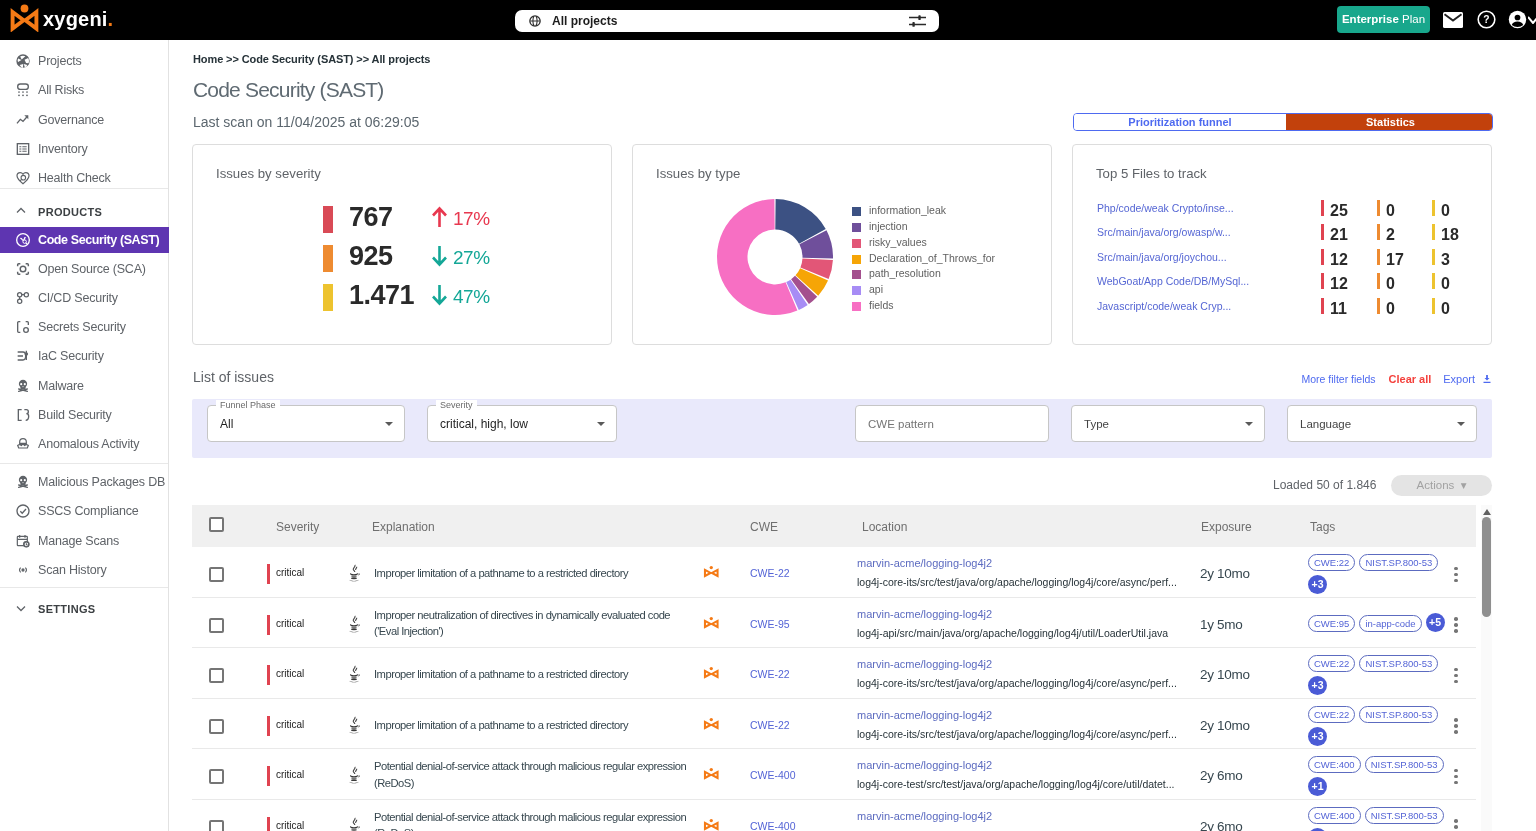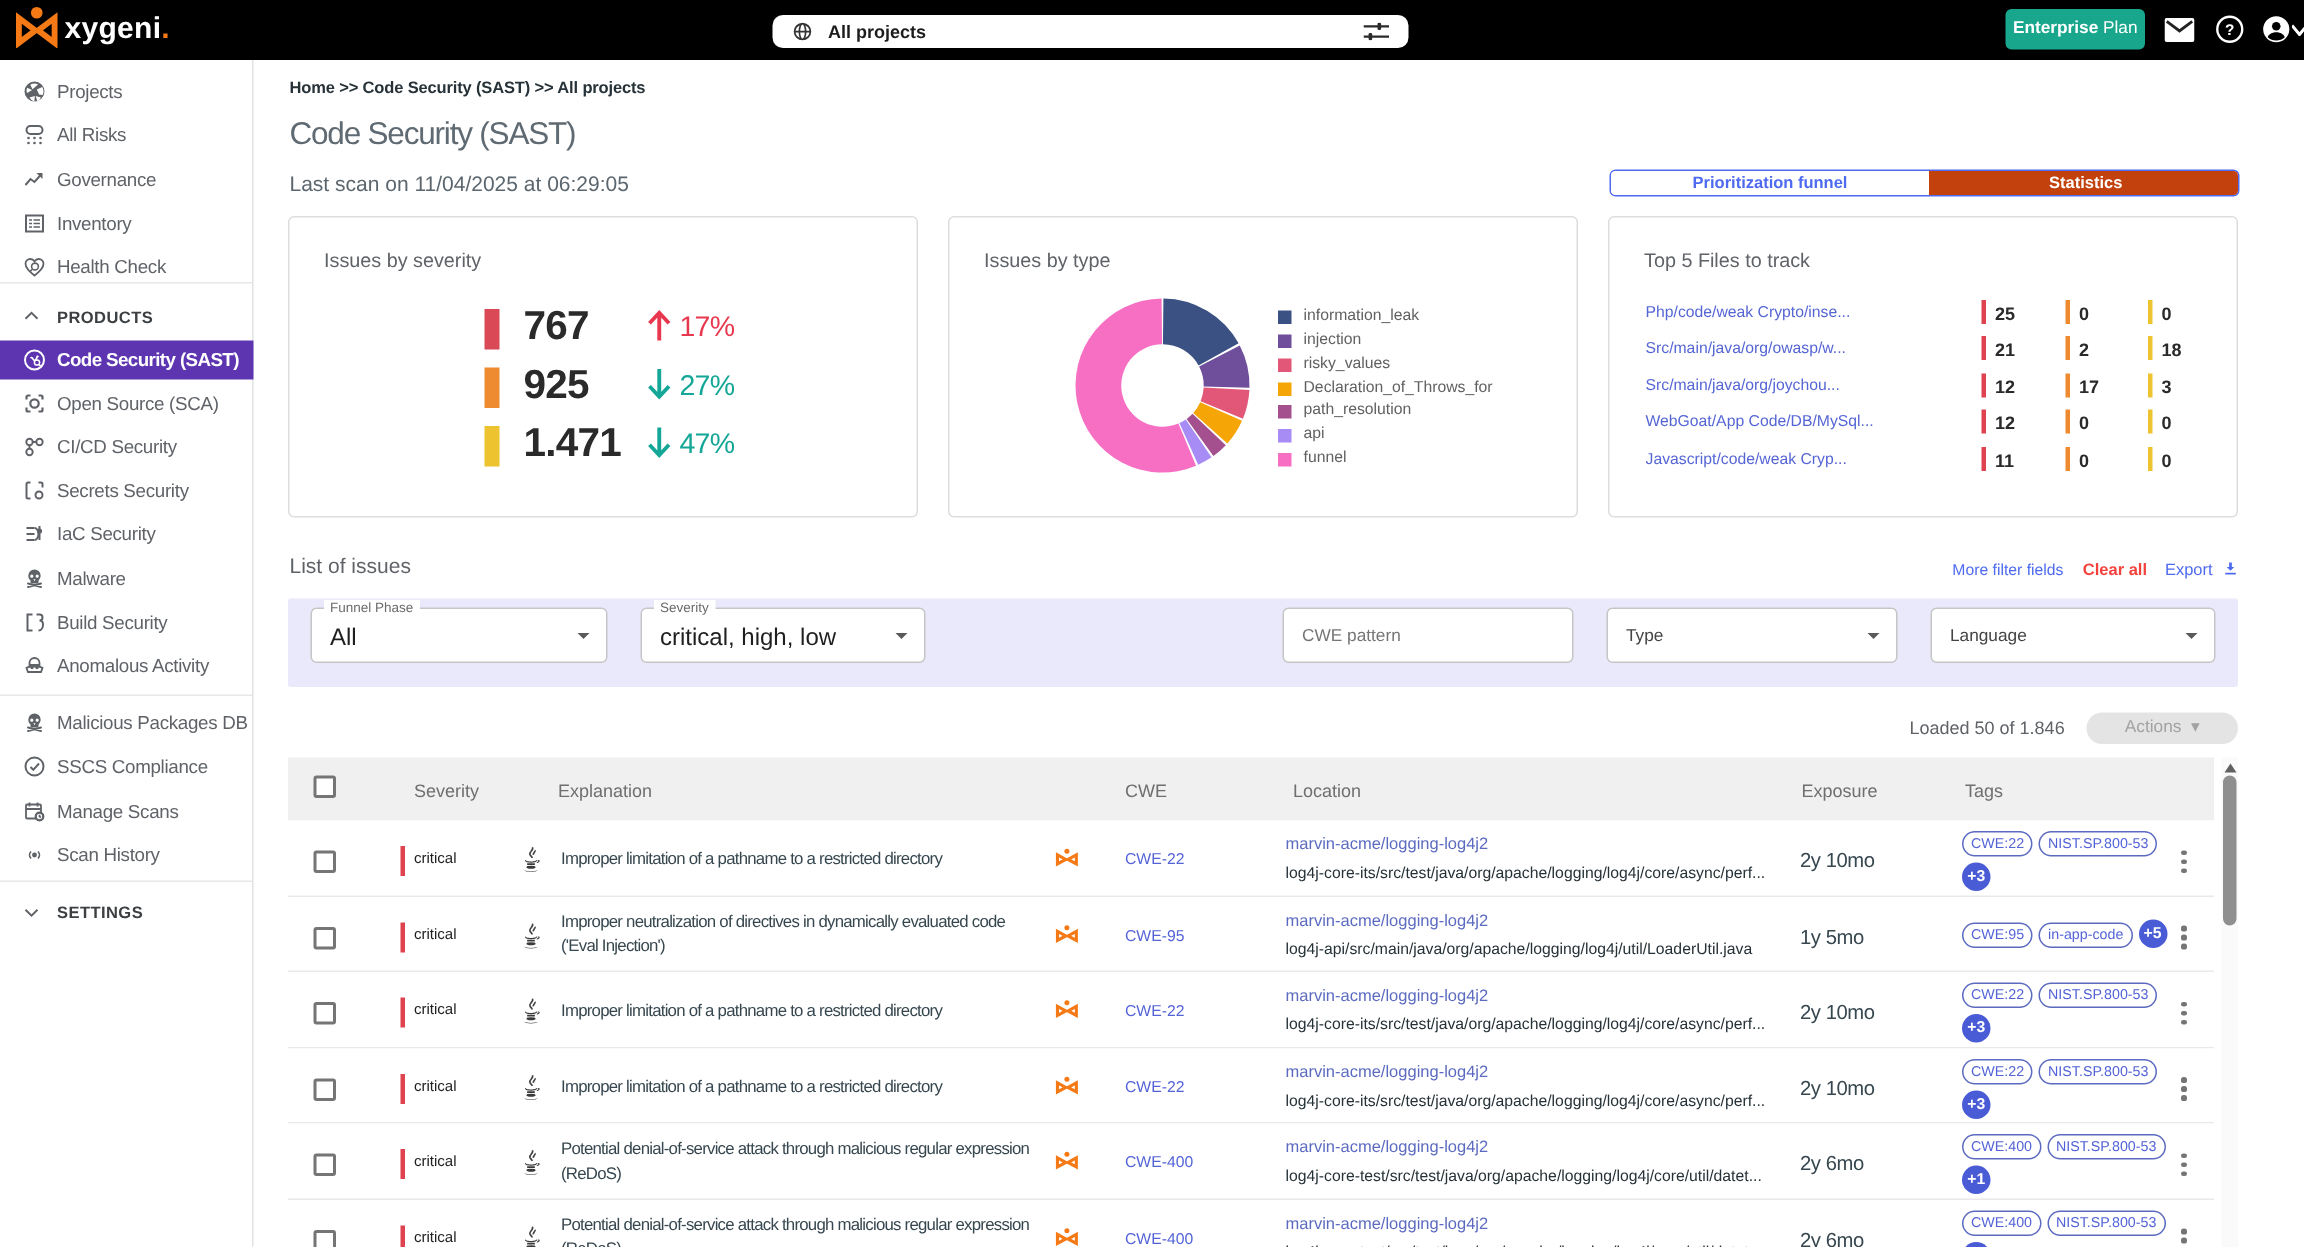--- a/index.html
+++ b/index.html
@@ -52,28 +52,28 @@
 
 
 .leg { position:absolute; left:219px; font-size:10.5px; color:#616161; }
 .leg i { position:absolute; left:0; top:1px; width:9px; height:9px; }
 .leg span { position:absolute; left:17px; top:-2px; white-space:nowrap; }
 
 
 .f5row { position:absolute; left:24px; height:17px; font-size:10.5px; }
 .f5link { position:absolute; left:0; top:2px; color:#5566d4; }
 .f5bar { position:absolute; top:0px; width:3px; height:16px; }
-.f5num { position:absolute; top:2px; font-size:12px; font-weight:bold; color:#2a2a2a; }
+.f5num { position:absolute; top:2px; font-size:16px; font-weight:bold; color:#2a2a2a; }
 
 #listtitle { position:absolute; left:23px; top:329px; font-size:14px; color:#5f6368; }
 #listlinks { position:absolute; left:1050px; top:333px; font-size:10.5px; width:273px; text-align:right; }
 #filterbar { position:absolute; left:22px; top:359px; width:1300px; height:59px; background:#e9e9fb; border-radius:2px; }
 .ffield { position:absolute; top:6px; height:37px; background:#fff; border:1px solid #c6c6c6; border-radius:4px; }
 .ffield .flabel { position:absolute; left:8px; top:-6px; font-size:9px; color:#6b6b6b; background:#fff; padding:0 4px; }
-.ffield .fval { position:absolute; left:12px; top:11px; font-size:16px; color:#1f1f1f; }
+.ffield .fval { position:absolute; left:12px; top:11px; font-size:12px; color:#1f1f1f; }
 .ffield .fph { position:absolute; left:12px; top:12px; font-size:11.5px; color:#757575; }
 .ffield .fcaret { position:absolute; right:11px; top:16px; width:0; height:0; border-left:4.5px solid transparent; border-right:4.5px solid transparent; border-top:4.5px solid #5a5a5a; }
 
 #loaded { position:absolute; left:1103px; top:438px; font-size:12px; color:#5f6368; }
 #actions { position:absolute; left:1221px; top:435px; width:101px; height:21px; background:#e4e4e4; border-radius:12px; color:#a2a2a2; font-size:11.5px; text-align:center; line-height:21px; }
 
 
 #thead { position:absolute; left:22px; top:465px; width:1284px; height:42px; background:#f0f0f0; color:#6f6f6f; font-size:12px; }
 .trow { position:absolute; left:22px; width:1284px; height:50.5px; background:#fff; border-bottom:1px solid #e9e9e9; }
 .cb { position:absolute; width:15px; height:15px; border:2px solid #757575; border-radius:2px; background:#fff; }
@@ -379,21 +379,21 @@
     <div class="leg" style="top:124px;">
         <i style="background:#a4508e"></i>
         <span>path_resolution</span>
       </div>
     <div class="leg" style="top:140px;">
         <i style="background:#a78cf5"></i>
         <span>api</span>
       </div>
     <div class="leg" style="top:155.5px;">
         <i style="background:#f76fc3"></i>
-        <span>funnel</span>
+        <span>fields</span>
       </div>
   </div>
 
   <div class="card" id="card3" style="left:902px; width:420px;">
     <div class="cardtitle">Top 5 Files to track</div>
   <div class="f5row" style="top:55px; width:396px;">
     <span class="f5link">Php/code/weak Crypto/inse...</span>
     <span class="f5bar" style="left:224px;background:#e04350;"></span>
         <span class="f5num" style="left:233px;">25</span>
     <span class="f5bar" style="left:280px;background:#ee8b31;"></span>

